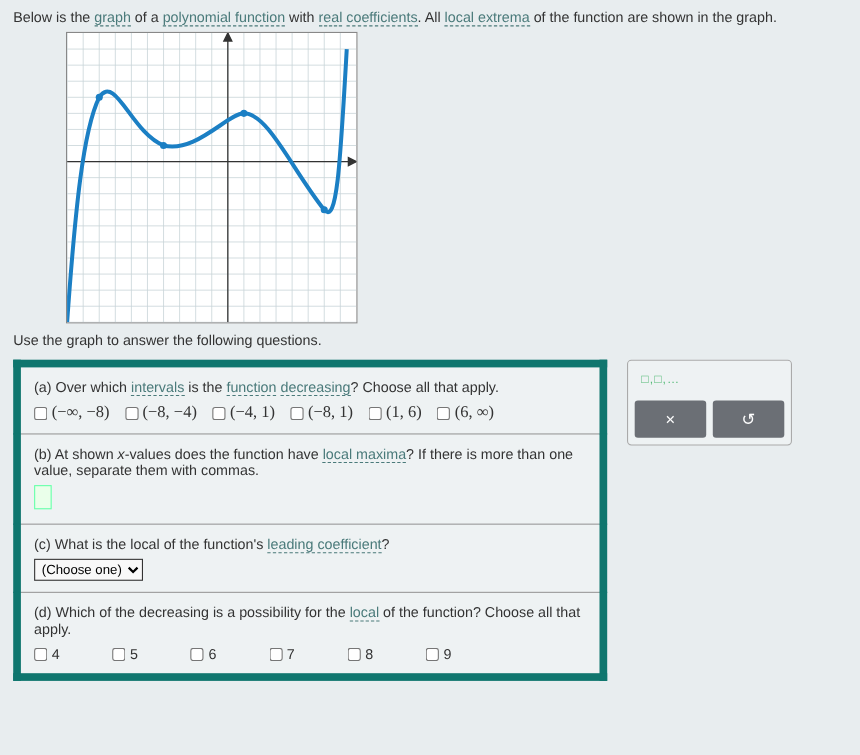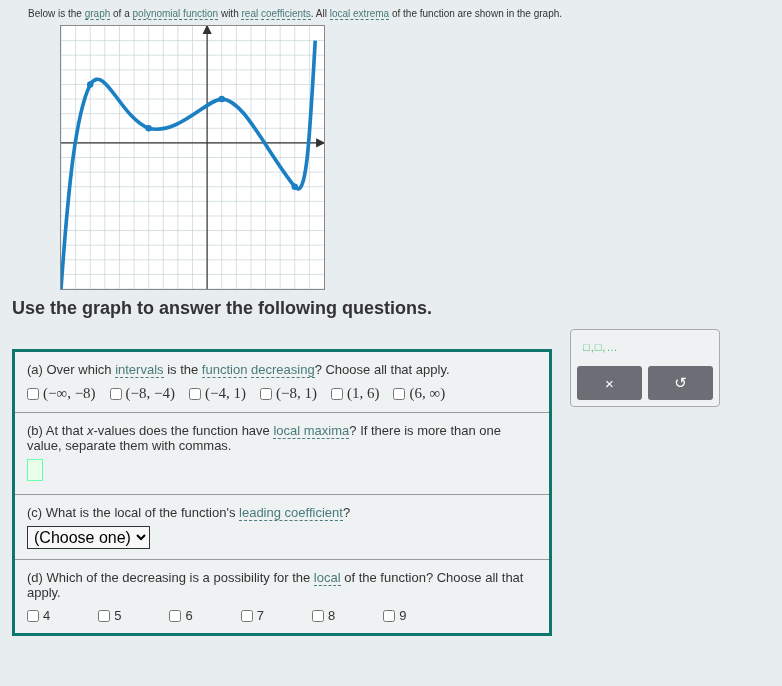--- a/index.html
+++ b/index.html
@@ -7,49 +7,49 @@
       font-family: Arial, sans-serif;
       background: #e8edef;
       width: 782px;
       height: 686px;
       overflow: hidden;
       font-size: 13px;
       color: #333;
       position: relative;
     }
     .container { padding: 8px 12px 12px 12px; }
-    .intro { font-size: 10px; color: #333; margin-bottom: 6px; margin-left: 16px; }
+    .intro { font-size: 13px; color: #333; margin-bottom: 6px; }
     .link-term { color: #4a7a7a; border-bottom: 1px dashed #4a7a7a; cursor: help; }
     .graph-box {
       width: 265px; height: 265px;
       border: 1px solid #888;
       background: #fff;
       margin: 4px 0 6px 48px;
       position: relative;
     }
     .graph-box svg { width: 100%; height: 100%; display: block; }
-    .subhead { font-size: 18px; color: #333; margin: 8px 0 10px 0; font-weight: bold; }
+    .subhead { font-size: 13px; color: #333; margin: 8px 0 10px 0; }
     .main-row { display: flex; gap: 18px; align-items: flex-start; }
     .qtable {
-      border: 3px solid #0f766e; border-collapse: collapse;
-      width: 540px; background: #eef2f3; margin-top: 20px;
+      border: 7px solid #0f766e; border-collapse: collapse;
+      width: 540px; background: #eef2f3;
     }
     .qcell { border: 1px solid #999; padding: 10px 12px; font-size: 13px; }
     .opts-row { display: flex; flex-wrap: wrap; gap: 14px; margin-top: 8px; align-items: center; }
     .opts-row.tight { gap: 48px; }
     .chk { display: inline-flex; align-items: center; gap: 4px; }
     .chk input { width: 12px; height: 12px; accent-color:#555; }
     .interval { font-family: 'Times New Roman', serif; font-size: 15px; }
     .inputbox {
       width: 16px; height: 22px; border: 1px solid #6fa; background: #eaffea;
       margin-top: 6px; display: inline-block;
     }
     .selectbox {
       border: 1px solid #333; background: #f8f8f8;
-      font-size: 16px; padding: 1px 2px; margin-top: 6px;
+      font-size: 12px; padding: 1px 2px; margin-top: 6px;
     }
     .sidebar {
       width: 150px; border: 1px solid #aaa; border-radius: 4px;
       background: #eef2f3; padding: 6px;
     }
     .side-top {
       height: 22px; display:flex; align-items:center; padding-left:6px;
       font-size: 11px; color:#5b7; letter-spacing:1px;
     }
     .side-row { display: flex; gap: 6px; margin-top: 8px; }
@@ -161,21 +161,21 @@
           <label class="chk">
                   <input type="checkbox" style="">
                   <span class="interval">(6, ∞)</span>
                 </label>
         </div>
       </td>
           </tr>
       <tr>
             <td class="qcell">
         <div>
-          <span>(b) At that </span><em>x</em><span>-values does the function have </span><span class="link-term">local maxima</span><span>? If there is more than one value, separate them with commas.</span>
+          <span>(b) At shown </span><em>x</em><span>-values does the function have </span><span class="link-term">local maxima</span><span>? If there is more than one value, separate them with commas.</span>
         </div>
         <div class="inputbox"></div>
       </td>
           </tr>
       <tr>
             <td class="qcell">
         <div>
           <span>(c) What is the local of the function's </span><span class="link-term">leading coefficient</span><span>?</span>
         </div>
         <select class="selectbox">

